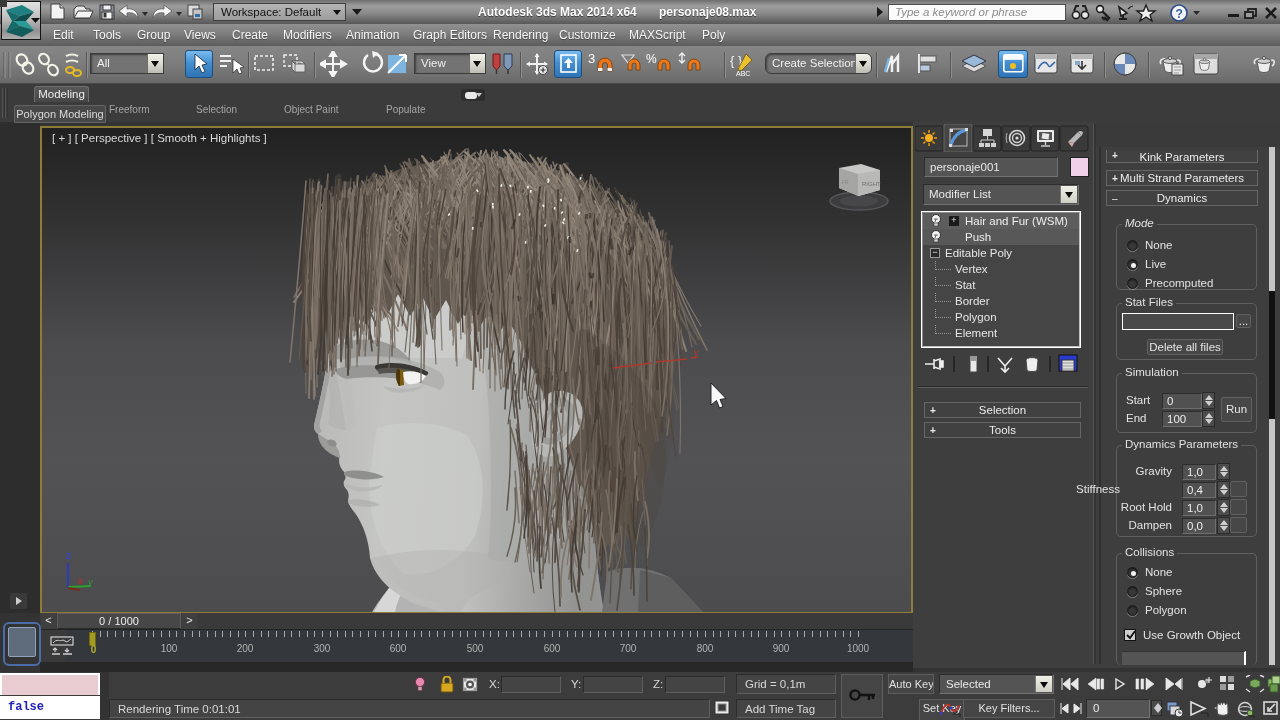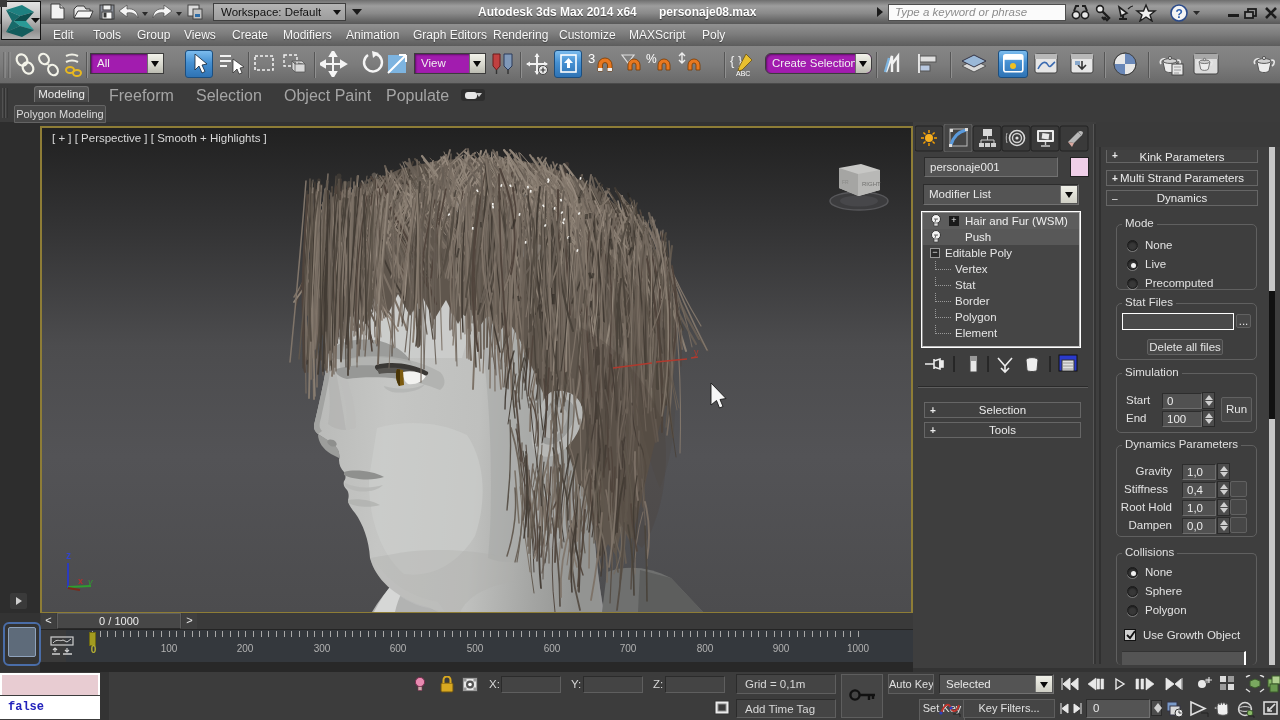--- a/index.html
+++ b/index.html
@@ -7,27 +7,27 @@
 #titlebar{left:0;top:0;width:1280px;height:24px;background:linear-gradient(180deg,#6e6e6e 0%,#9d9d9d 25%,#8a8a8a 55%,#606060 92%,#585858 100%);}
 #menubar{left:0;top:24px;width:1280px;height:22px;background:linear-gradient(180deg,#919191 0%,#7d7d7d 45%,#5c5c5c 100%);}
 .menu{position:absolute;top:28px;font-size:12px;color:#f7f7f7;text-shadow:0 1px 1px rgba(0,0,0,.4);z-index:3;}
 #logo{left:1px;top:1px;width:40px;height:39px;border:1px solid #141414;background:linear-gradient(180deg,#e2e2e2 0%,#bdbdbd 45%,#909090 78%,#b0b0b0 100%);z-index:5;}
 #corner{left:0;top:0;width:7px;height:7px;background:#3a3a3a;z-index:6;}
 .ttxt{position:absolute;top:5px;font-size:12px;font-weight:bold;color:#fff;text-shadow:0 1px 1px rgba(0,0,0,.55);z-index:2;}
 #search{position:absolute;left:888px;top:4px;width:178px;height:17px;background:#fbfbfb;border:1px solid #4e4e4e;font-size:11.5px;font-style:italic;color:#8c8c8c;padding-left:6px;line-height:15px;z-index:3;}
 #wsbox{position:absolute;left:213px;top:3px;width:133px;height:18px;background:linear-gradient(180deg,#b4b4b4,#9d9d9d);border:1px solid #3f3f3f;font-size:11.5px;color:#111;line-height:16px;padding-left:7px;z-index:3;}
 #toolbar{left:0;top:46px;width:1280px;height:38px;background:linear-gradient(180deg,#868686 0%,#7c7c7c 50%,#696969 100%);border-bottom:1px solid #4a4a4a;}
 .tsep{position:absolute;top:52px;width:2px;height:26px;border-left:1px solid #565656;border-right:1px solid #909090;z-index:2;}
-.combo{position:absolute;height:21px;white-space:nowrap;overflow:hidden;background:#a21caf;border:1px solid #3c3c3c;box-shadow:inset 1px 1px 2px rgba(0,0,0,.45);color:#f0f0f0;font-size:11.5px;line-height:19px;padding-left:6px;z-index:2;}
+.combo{position:absolute;height:21px;white-space:nowrap;overflow:hidden;background:#737373;border:1px solid #3c3c3c;box-shadow:inset 1px 1px 2px rgba(0,0,0,.45);color:#f0f0f0;font-size:11.5px;line-height:19px;padding-left:6px;z-index:2;}
 .cbtn{position:absolute;right:0;top:0;width:16px;height:19px;background:linear-gradient(180deg,#f2f2ea 0%,#d8d8ce 55%,#bcbcb2 100%);border-left:1px solid #6e6e6e;}
 .cbtn:after{content:"";position:absolute;left:3px;top:7px;border:4px solid transparent;border-top:6px solid #0a0a0a;}
 .bluebtn{position:absolute;border-radius:3px;background:linear-gradient(180deg,#7cbcee 0%,#4590d2 45%,#2f73b4 100%);border:1px solid #1c4f80;z-index:2;}
 .ticon{position:absolute;z-index:3;}
 #ribbon{left:0;top:84px;width:1280px;height:38px;background:#3b3b3b;}
-.rtab{position:absolute;top:87px;height:17px;font-size:16px;color:#a5a5a5;z-index:2;}
+.rtab{position:absolute;top:104px;height:17px;font-size:10px;color:#a5a5a5;z-index:2;}
 #modtab{position:absolute;left:34px;top:86px;width:55px;height:16px;background:linear-gradient(180deg,#585858,#464646);border:1px solid #707070;border-bottom:none;border-radius:3px 3px 0 0;color:#ececec;font-size:11.5px;text-align:center;line-height:15px;z-index:2;}
 #polytab{position:absolute;left:14px;top:105px;width:92px;height:18px;white-space:nowrap;overflow:hidden;font-size:11px !important;background:#484848;border:1px solid #646464;font-size:11.5px;color:#dadada;text-align:center;line-height:16px;border-radius:2px 2px 0 0;z-index:2;}
 #collapsebtn{position:absolute;left:461px;top:89px;width:24px;height:12px;background:#2e2e2e;border-radius:3px;z-index:2;}
 #work{left:0;top:122px;width:1280px;height:550px;background:#333333;}
 #leftstrip{position:absolute;left:0;top:122px;width:40px;height:491px;background:#2d2d2d;}
 #vpexp{position:absolute;left:10px;top:593px;width:17px;height:16px;background:#3a3a3a;border-radius:2px;}
 #vpexp:after{content:"";position:absolute;left:6px;top:4px;border:4px solid transparent;border-left:6px solid #cfcfcf;}
 #vp{position:absolute;left:40px;top:126px;width:873px;height:487px;border:2px solid #8e7d36;background:#2a2a2a;}
 #tslider{position:absolute;left:40px;top:613px;width:873px;height:17px;background:#3a3a3a;border-bottom:1px solid #242424;}
 #tsl-left{position:absolute;left:41px;top:613px;width:15px;height:16px;background:#3f3f3f;color:#e8e8e8;font-size:11px;text-align:center;line-height:15px;}
@@ -2012,21 +2012,21 @@
 <div class="abs" style="left:918px;top:386px;width:170px;height:2px;background:#2a2a2a;border-bottom:1px solid #5e5e5e;"></div>
 <div class="rollhdr" style="left:924px;top:402px;width:157px;"><span class="pm">+</span>Selection</div>
 <div class="rollhdr" style="left:924px;top:422px;width:157px;"><span class="pm">+</span>Tools</div>
 <div class="abs" style="left:1093px;top:124px;width:3px;height:540px;background:#333;border-left:1px solid #555;"></div>
 <div class="abs" style="left:1099px;top:124px;width:2px;height:540px;background:#303030;"></div>
 <div class="abs" style="left:1096px;top:122px;width:184px;height:25px;background:#3a3a3a;"></div>
 <div class="rollhdr" style="left:1106px;top:150px;width:152px;height:13px;border-top:none;"><span class="pm" style="top:-1px;">+</span>Kink Parameters</div>
 <div class="rollhdr" style="left:1106px;top:170px;width:152px;"><span class="pm">+</span>Multi Strand Parameters</div>
 <div class="rollhdr" style="left:1106px;top:190px;width:152px;"><span class="pm" style="font-weight:normal;">–</span>Dynamics</div>
 <div class="grp" style="left:1116px;top:224px;width:141px;height:66px;"></div>
-<div class="grplbl" style="left:1122px;top:217px;">Mode</div>
+<div class="grplbl" style="left:1122px;top:217px;font-style:italic;">Mode</div>
 <div class="radio" style="left:1127px;top:240px;"></div>
 <div class="rlbl" style="left:1145px;top:239px;">None</div>
 <div class="radio on" style="left:1127px;top:259px;"></div>
 <div class="rlbl" style="left:1145px;top:258px;">Live</div>
 <div class="radio" style="left:1127px;top:278px;"></div>
 <div class="rlbl" style="left:1145px;top:277px;">Precomputed</div>
 <div class="grp" style="left:1116px;top:303px;width:141px;height:57px;"></div>
 <div class="grplbl" style="left:1122px;top:296px;">Stat Files</div>
 <div class="abs" style="left:1122px;top:313px;width:112px;height:17px;background:#4a4a4a;border:1px solid #fff;"></div>
 <div class="pbtn" style="left:1236px;top:314px;width:15px;height:14px;line-height:12px;">...</div>
@@ -2038,21 +2038,21 @@
 <div class="spin" style="left:1202px;top:392px;"></div>
 <div class="rlbl" style="left:1126px;top:412px;">End</div>
 <div class="sfield" style="left:1162px;top:411px;width:40px;">100</div>
 <div class="spin" style="left:1202px;top:410px;"></div>
 <div class="pbtn" style="left:1221px;top:397px;width:31px;height:25px;line-height:23px;">Run</div>
 <div class="grp" style="left:1116px;top:445px;width:141px;height:92px;"></div>
 <div class="grplbl" style="left:1122px;top:438px;">Dynamics Parameters</div>
 <div class="rlbl" style="left:1120px;top:465px;width:52px;text-align:right;">Gravity</div>
 <div class="sfield" style="left:1182px;top:464px;width:34px;">1,0</div>
 <div class="spin" style="left:1217px;top:463px;"></div>
-<div class="rlbl" style="left:1120px;top:483px;width:52px;text-align:center;">Stiffness</div>
+<div class="rlbl" style="left:1068px;top:483px;width:52px;text-align:right;">Stiffness</div>
 <div class="sfield" style="left:1182px;top:482px;width:34px;">0,4</div>
 <div class="spin" style="left:1217px;top:481px;"></div>
 <div class="pbtn" style="left:1230px;top:481px;width:17px;height:16px;"></div>
 <div class="rlbl" style="left:1120px;top:501px;width:52px;text-align:right;">Root Hold</div>
 <div class="sfield" style="left:1182px;top:500px;width:34px;">1,0</div>
 <div class="spin" style="left:1217px;top:499px;"></div>
 <div class="pbtn" style="left:1230px;top:499px;width:17px;height:16px;"></div>
 <div class="rlbl" style="left:1120px;top:519px;width:52px;text-align:right;">Dampen</div>
 <div class="sfield" style="left:1182px;top:518px;width:34px;">0,0</div>
 <div class="spin" style="left:1217px;top:517px;"></div>
@@ -2070,20 +2070,21 @@
       <path d="M2,5 L5,8 L10,1" stroke="#111" stroke-width="1.8" fill="none"></path>
     </svg>
 <div class="rlbl" style="left:1143px;top:629px;">Use Growth Object</div>
 <div class="abs" style="left:1122px;top:651px;width:124px;height:14px;background:#545454;border-right:2px solid #fff;border-top:1px solid #333;"></div>
 <div class="abs" style="left:1269px;top:147px;width:6px;height:518px;background:#c6c6c6;"></div>
 <div class="abs" style="left:1269px;top:291px;width:6px;height:128px;background:#111;"></div>
 <div id="status" class="abs"></div>
 <div class="abs" style="left:0px;top:673px;width:100px;height:22px;background:#e8ccd2;border:2px solid #fff;border-bottom:none;"></div>
 <div class="abs" style="left:0px;top:696px;width:100px;height:23px;background:#fff;border:2px solid #fff;font-family:'Liberation Mono',monospace;font-size:12px;font-weight:bold;color:#2222bb;padding:2px 0 0 6px;">false</div>
 <div class="abs" style="left:100px;top:672px;width:9px;height:48px;background:#333;"></div>
+<div class="sbox" style="left:109px;top:699px;width:601px;height:19px;padding-left:8px;">Rendering Time  0:01:01</div>
 <svg class="abs" style="left:414px;top:676px;z-index:3" width="70" height="17" viewBox="0 0 70 17">
 <circle cx="6" cy="6" r="4.6" fill="#e88ab0" stroke="#7a3050"></circle>
       <rect x="4" y="10.5" width="4" height="4" fill="#caa" stroke="#7a3050" stroke-width="0.6"></rect>
 <g transform="translate(26,0)">
         <rect x="1" y="7" width="12" height="9" rx="1" fill="#d8a820" stroke="#6a5010"></rect>
         <path d="M3.5,7 V4 a3.5,3.5 0 0 1 7,0 V7" fill="none" stroke="#d8a820" stroke-width="2"></path>
       </g>
 <g transform="translate(48,0)">
         <rect x="1" y="2" width="14" height="13" fill="#e8e8e8" stroke="#555"></rect>
         <circle cx="8" cy="8.5" r="4" fill="#555"></circle>

